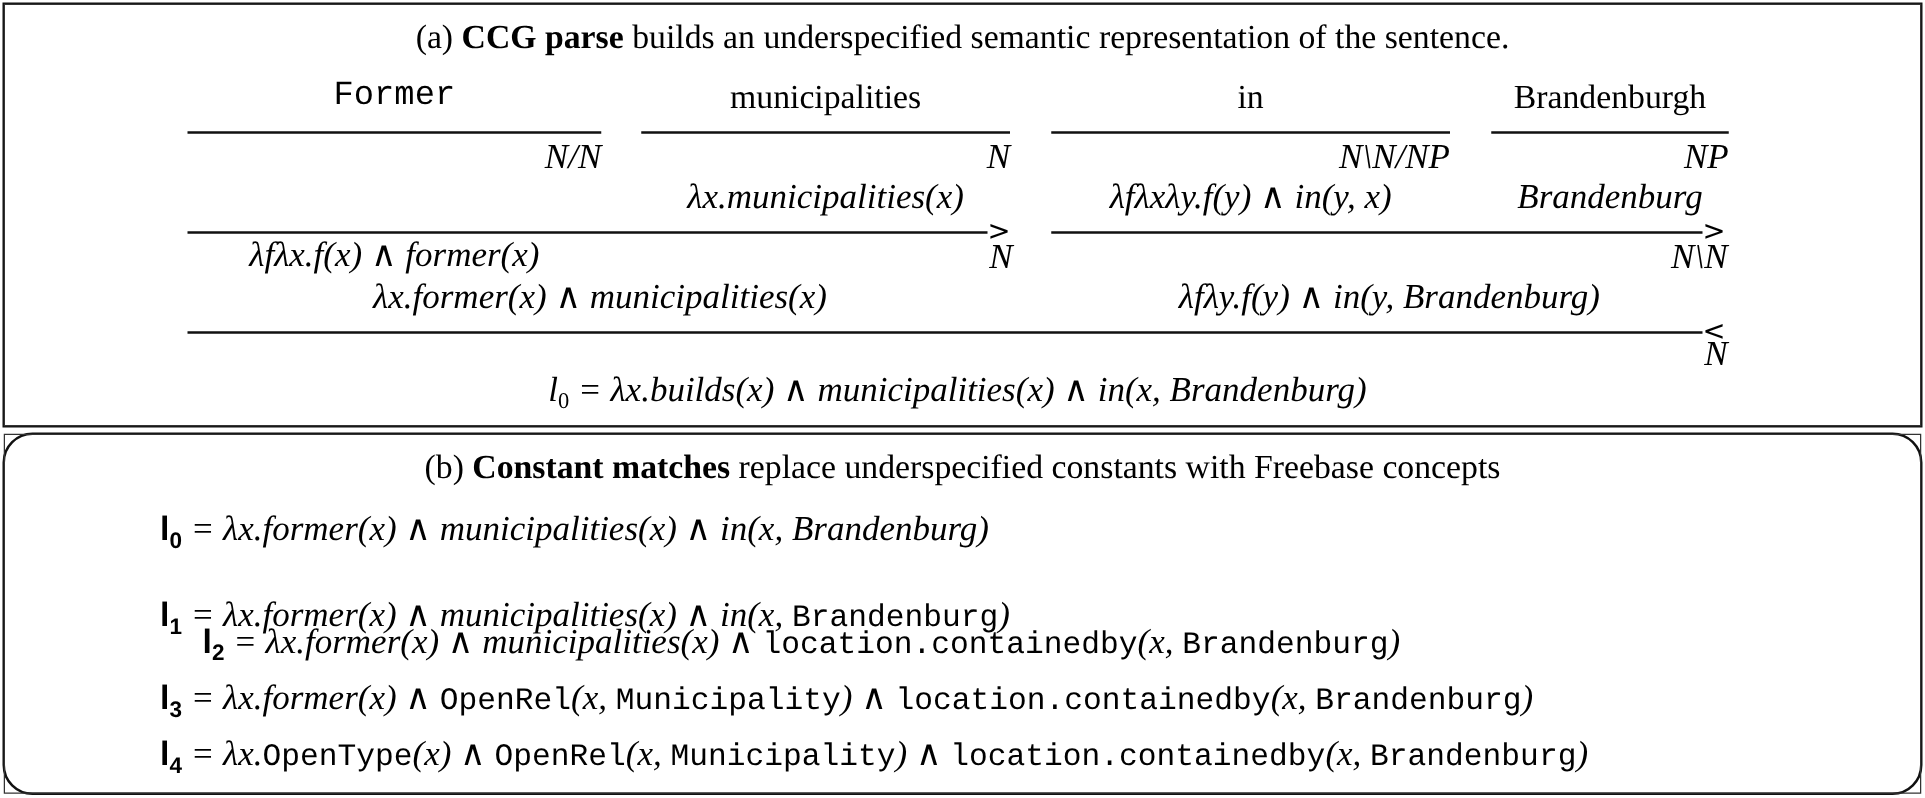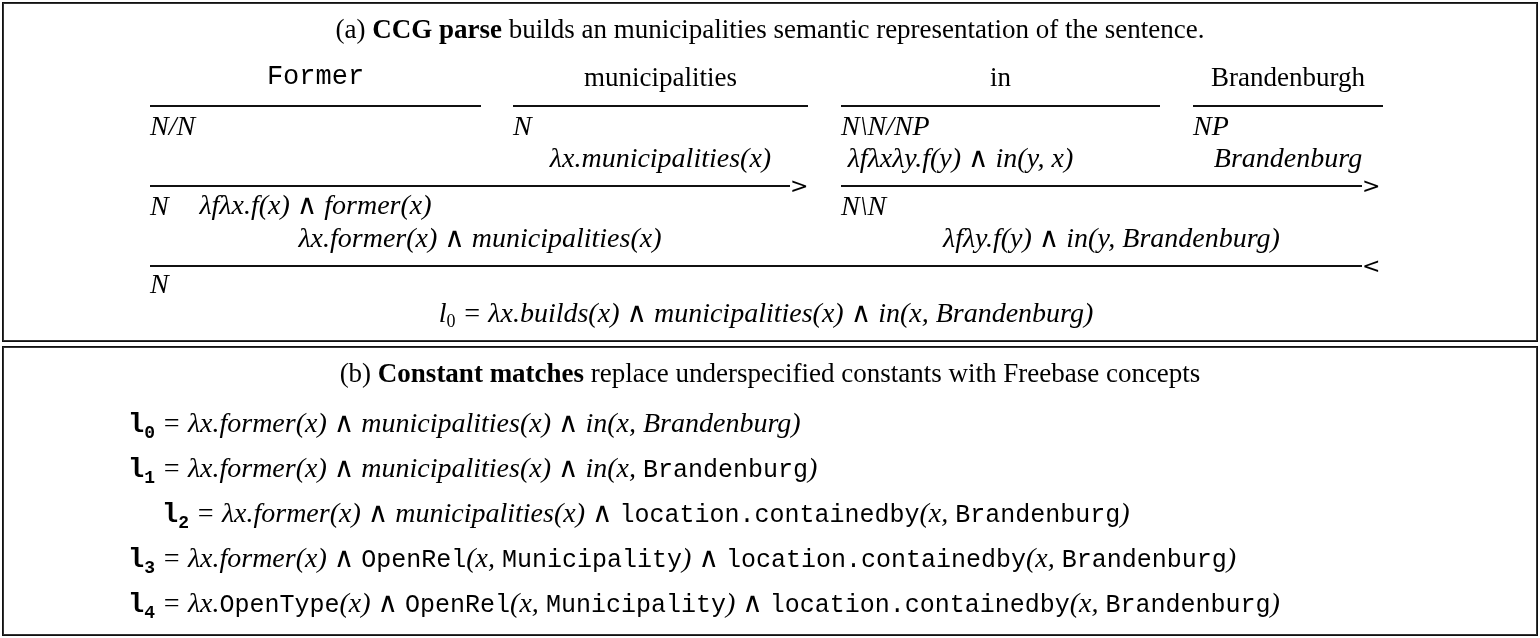--- a/index.html
+++ b/index.html
@@ -2,62 +2,62 @@
 <html><head>
 <meta charset="utf-8">
 <style>
   html, body { margin: 0; padding: 0; background: #ffffff; }
   body { width: 1540px; height: 638px; position: relative; overflow: hidden;
          font-family: "Liberation Serif", "DejaVu Serif", serif; color: #000; }
   .box { position: absolute; border: 2px solid #111; box-sizing: border-box;
          box-shadow: inset 0 0 0 1px #fff, 0 0 0 0 #000; }
   .box::after { content: ""; position: absolute; inset: -1px; border: 1px solid #333; pointer-events: none; }
   #box-a { left: 2px; top: 2px; width: 1536px; height: 340px; }
-  #box-b { left: 2px; top: 346px; width: 1536px; height: 290px; }
+  #box-b { left: 2px; top: 346px; width: 1536px; height: 290px; border-radius: 24px; }
   .caption { position: absolute; left: 0; right: 0; text-align: center; font-size: 27px; white-space: nowrap; }
   .caption b { font-weight: bold; margin-top: 48px; }
   .abs { position: absolute; white-space: nowrap; }
   .word { font-size: 27px; text-align: center; }
   .math { font-family: "Liberation Serif", "DejaVu Serif", serif; font-style: italic; font-size: 28px; text-align: center; line-height: 30px; }
-  .cat { font-style: italic; font-size: 28px; text-align: left; line-height: 28px; }
+  .cat { font-style: italic; font-size: 28px; text-align: right; line-height: 28px; }
   .hline { position: absolute; height: 2px; background: #111; }
   .rule { position: absolute; font-family: "DejaVu Sans", sans-serif; font-size: 22px; line-height: 22px; }
   .tt { font-family: "Liberation Mono", "DejaVu Sans Mono", monospace; font-style: normal; font-size: 25px; }
   .row { position: absolute; left: 128px; font-size: 28px; line-height: 32px; white-space: nowrap; font-style: italic; }
-  .lbl { font-family: Liberation Mono, monospace; font-weight: bold; font-style: normal; font-size: 27px; }
+  .lbl { font-family: Liberation Sans, sans-serif; font-weight: bold; font-style: normal; font-size: 27px; }
   .lbl sub { font-size: 18px; }
   .sub { font-size: 18px; vertical-align: -5px; font-style: normal; }
 </style>
 </head>
 <body>
 
 <div class="box" id="box-a">
   <div class="caption" style="top:10px;">
-    <span>(a) </span><b>CCG parse</b><span> builds an municipalities semantic representation of the sentence.</span>
+    <span>(a) </span><b>CCG parse</b><span> builds an underspecified semantic representation of the sentence.</span>
   </div>
 </div>
 
 <div class="abs word" style="left:150px; width:331px; top:62px;font-family:Liberation Mono, monospace;">Former</div>
 <div class="abs word" style="left:513px; width:295px; top:62px;">municipalities</div>
 <div class="abs word" style="left:841px; width:319px; top:62px;">in</div>
 <div class="abs word" style="left:1193px; width:190px; top:62px;">Brandenburgh</div>
 
 <div class="hline" style="left:150px; width:331px; top:105px;"></div>
 <div class="hline" style="left:513px; width:295px; top:105px;"></div>
 <div class="hline" style="left:841px; width:319px; top:105px;"></div>
 <div class="hline" style="left:1193px; width:190px; top:105px;"></div>
 
 <div class="abs cat" style="left:150px; width:331px; top:112px;">N/N</div>
 <div class="abs cat" style="left:513px; width:295px; top:112px;">N</div>
 <div class="abs cat" style="left:841px; width:319px; top:112px;">N\N/NP</div>
 <div class="abs cat" style="left:1193px; width:190px; top:112px;">NP</div>
 
 <div class="abs math" style="left:140px; width:351px; top:143px;margin-top:47px;">λfλx.f(x) ∧ former(x)</div>
 <div class="abs math" style="left:503px; width:315px; top:143px;">λx.municipalities(x)</div>
-<div class="abs math" style="left:791px; width:339px; top:143px;">λfλxλy.f(y) ∧ in(y, x)</div>
+<div class="abs math" style="left:831px; width:339px; top:143px;">λfλxλy.f(y) ∧ in(y, x)</div>
 <div class="abs math" style="left:1183px; width:210px; top:143px;">Brandenburg</div>
 
 <div class="hline" style="left:150px; width:640px; top:185px;"></div>
 <div class="rule" style="left:790px; top:175px;">&gt;</div>
 <div class="hline" style="left:841px; width:521px; top:185px;"></div>
 <div class="rule" style="left:1362px; top:175px;">&gt;</div>
 
 <div class="abs cat" style="left:150px; width:660px; top:192px;">N</div>
 <div class="abs math" style="left:150px; width:660px; top:223px;">λx.former(x) ∧ municipalities(x)</div>
 <div class="abs cat" style="left:841px; width:541px; top:192px;">N\N</div>
@@ -72,17 +72,17 @@
 </div>
 
 <div class="box" id="box-b">
   <div class="caption" style="top:10px;">
     <span>(b) </span><b>Constant matches</b><span> replace underspecified constants with Freebase concepts</span>
   </div>
 </div>
 
 <div id="forms">
     <div class="row" style="top: 407px;"><span class="lbl">l<sub>0</sub></span><span> = λx.former(x) ∧ municipalities(x) ∧ in(x, </span><span>Brandenburg</span><span>)</span></div>
-    <div class="row" style="top: 452px; text-align: center;"><span class="lbl">l<sub>1</sub></span><span> = λx.former(x) ∧ municipalities(x) ∧ in(x, </span><span class="tt">Brandenburg</span><span>)</span></div>
+    <div class="row" style="top: 476px; text-align: center;"><span class="lbl">l<sub>1</sub></span><span> = λx.former(x) ∧ municipalities(x) ∧ in(x, </span><span class="tt">Brandenburg</span><span>)</span></div>
     <div class="row" style="top: 497px; margin-left: 34px;"><span class="lbl">l<sub>2</sub></span><span> = λx.former(x) ∧ municipalities(x) ∧ </span><span class="tt">location.containedby</span><span>(x, </span><span class="tt">Brandenburg</span><span>)</span></div>
     <div class="row" style="top: 542px;"><span class="lbl">l<sub>3</sub></span><span> = λx.former(x) ∧ </span><span class="tt">OpenRel</span><span>(x, </span><span class="tt">Municipality</span><span>) ∧ </span><span class="tt">location.containedby</span><span>(x, </span><span class="tt">Brandenburg</span><span>)</span></div>
     <div class="row" style="top: 587px;"><span class="lbl">l<sub>4</sub></span><span> = λx.</span><span class="tt">OpenType</span><span>(x) ∧ </span><span class="tt">OpenRel</span><span>(x, </span><span class="tt">Municipality</span><span>) ∧ </span><span class="tt">location.containedby</span><span>(x, </span><span class="tt">Brandenburg</span><span>)</span></div>
   </div>
 
 </body></html>

